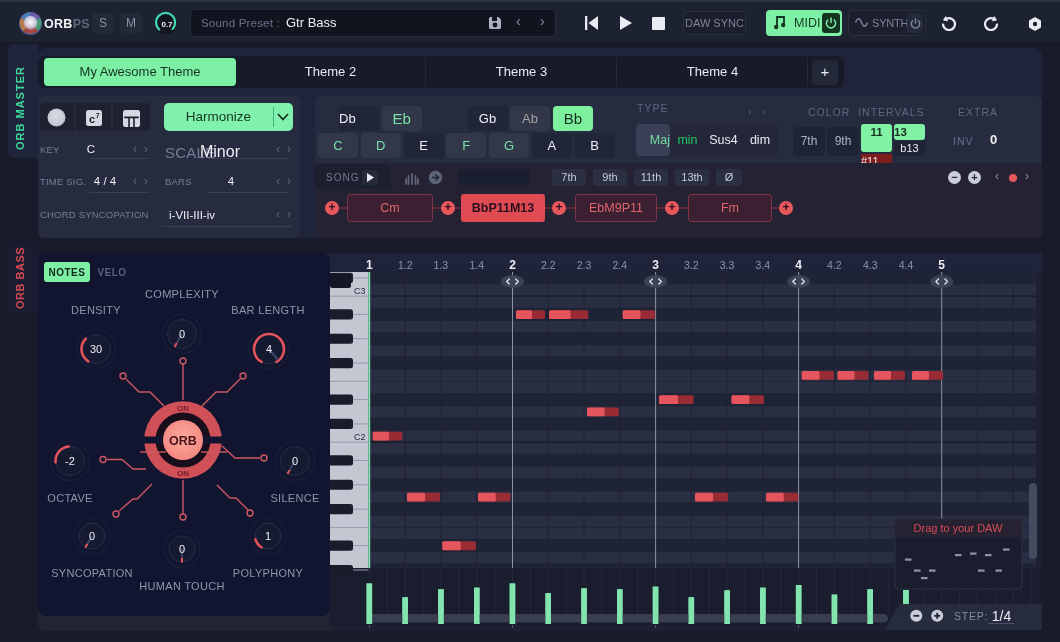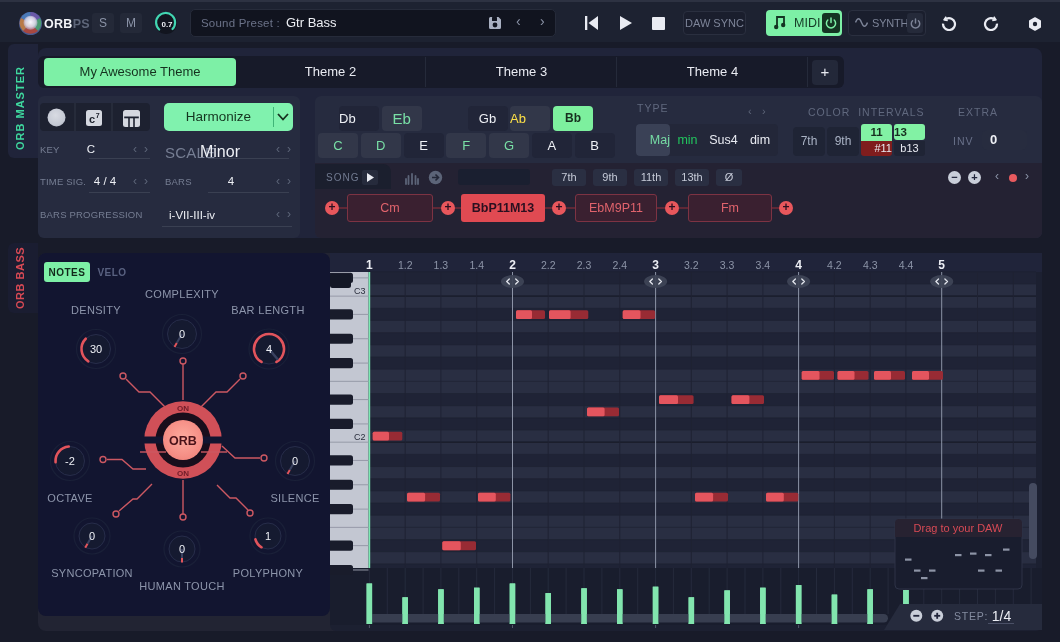--- a/index.html
+++ b/index.html
@@ -139,51 +139,51 @@
 <div class="abs" style="left:40px;top:176px;font-size:9.5px;color:#767e93;letter-spacing:0.2px">TIME SIG.</div>
 <div class="abs" style="left:55px;top:175px;width:100px;text-align:center;font-size:11.5px;color:#eef0f5">4 / 4</div>
 <div class="abs" style="left:133px;top:174px;font-size:12px;color:#5d6579">‹</div>
 <div class="abs" style="left:144px;top:174px;font-size:12px;color:#5d6579">›</div>
 <div class="abs" style="left:89px;top:192px;width:61px;height:1px;background:#3a4052"></div>
 <div class="abs" style="left:165px;top:176px;font-size:9.5px;color:#767e93;letter-spacing:0.2px">BARS</div>
 <div class="abs" style="left:181px;top:175px;width:100px;text-align:center;font-size:11.5px;color:#eef0f5">4</div>
 <div class="abs" style="left:276px;top:174px;font-size:12px;color:#5d6579">‹</div>
 <div class="abs" style="left:287px;top:174px;font-size:12px;color:#5d6579">›</div>
 <div class="abs" style="left:208px;top:192px;width:81px;height:1px;background:#3a4052"></div>
-<div class="abs" style="left:40px;top:209px;font-size:9.5px;color:#767e93;letter-spacing:0.2px">BARS PROGRESSION</div>
+<div class="abs" style="left:40px;top:209px;font-size:9.5px;color:#767e93;letter-spacing:0.2px">CHORD SYNCOPATION</div>
 <div class="abs" style="left:142px;top:209px;width:100px;text-align:center;font-size:11.5px;color:#eef0f5">i-VII-III-iv</div>
 <div class="abs" style="left:276px;top:207px;font-size:12px;color:#5d6579">‹</div>
 <div class="abs" style="left:287px;top:207px;font-size:12px;color:#5d6579">›</div>
 <div class="abs" style="left:162px;top:226px;width:130px;height:1px;background:#3a4052"></div>
 <div class="abs" style="left:315px;top:96px;width:727px;height:142px;background:#262b3f;border-radius:6px"></div>
 <div class="abs" style="left:339px;top:106px;width:40px;height:25px;background:#212538;border-radius:4px;line-height:25px;font-size:13px;color:#eef0f5">Db</div>
 <div class="abs" style="left:381.8px;top:106px;width:40px;height:25px;background:#323749;border-radius:4px;text-align:center;line-height:25px;font-size:15px;color:#79e0a6">Eb</div>
 <div class="abs" style="left:467.5px;top:106px;width:40px;height:25px;background:#212538;border-radius:4px;text-align:center;line-height:25px;font-size:13px;color:#eef0f5">Gb</div>
-<div class="abs" style="left:510px;top:106px;width:40px;height:25px;background:#323749;border-radius:4px;line-height:25px;font-size:13px;color:#fde047">Ab</div>
-<div class="abs" style="left:553px;top:106px;width:40px;height:25px;background:#7df09e;border-radius:4px;text-align:center;line-height:25px;font-size:12px;font-weight:bold;color:#17301f">Bb</div>
+<div class="abs" style="left:510px;top:106px;width:40px;height:25px;background:#323749;border-radius:4px;text-align:center;line-height:25px;font-size:13px;color:#a3a3a3">Ab</div>
+<div class="abs" style="left:553px;top:106px;width:40px;height:25px;background:#7df09e;border-radius:4px;text-align:center;line-height:25px;font-size:15px;font-weight:normal;color:#17301f">Bb</div>
 <div class="abs" style="left:318px;top:133px;width:40px;height:25px;background:#323749;border-radius:4px;text-align:center;line-height:25px;font-size:13px;color:#79e0a6">C</div>
 <div class="abs" style="left:360.8px;top:133px;width:40px;height:25px;background:#323749;border-radius:4px;text-align:center;line-height:25px;font-size:13px;color:#79e0a6">D</div>
 <div class="abs" style="left:403.5px;top:133px;width:40px;height:25px;background:#212538;border-radius:4px;text-align:center;line-height:25px;font-size:13px;color:#eef0f5">E</div>
 <div class="abs" style="left:446.3px;top:133px;width:40px;height:25px;background:#323749;border-radius:4px;text-align:center;line-height:25px;font-size:13px;color:#79e0a6">F</div>
 <div class="abs" style="left:489px;top:133px;width:40px;height:25px;background:#323749;border-radius:4px;text-align:center;line-height:25px;font-size:13px;color:#79e0a6">G</div>
 <div class="abs" style="left:531.8px;top:133px;width:40px;height:25px;background:#212538;border-radius:4px;text-align:center;line-height:25px;font-size:13px;color:#eef0f5">A</div>
 <div class="abs" style="left:574.5px;top:133px;width:40px;height:25px;background:#212538;border-radius:4px;text-align:center;line-height:25px;font-size:13px;color:#eef0f5">B</div>
 <div class="abs" style="left:637px;top:102px;font-size:10.5px;color:#60687e;letter-spacing:1px">TYPE</div>
 <div class="abs" style="left:748px;top:105px;font-size:11px;color:#5d6579">‹</div>
 <div class="abs" style="left:762px;top:105px;font-size:11px;color:#5d6579">›</div>
 <div class="abs" style="left:636px;top:124px;width:142px;height:32px;background:#232739;border-radius:4px"></div>
 <div class="abs" style="left:636px;top:124px;width:34px;height:32px;background:#3a4156;border-radius:4px;text-align:right;line-height:32px;font-size:12.5px;color:#76dca4">Maj</div>
 <div class="abs" style="left:672px;top:124px;width:31px;height:32px;text-align:center;line-height:32px;font-size:12.5px;color:#22c55e">min</div>
 <div class="abs" style="left:705px;top:124px;width:37px;height:32px;text-align:center;line-height:32px;font-size:12.5px;color:#e9ebf2">Sus4</div>
 <div class="abs" style="left:744px;top:124px;width:32px;height:32px;text-align:center;line-height:32px;font-size:12.5px;color:#e9ebf2">dim</div>
 <div class="abs" style="left:808px;top:106px;font-size:10.5px;color:#60687e;letter-spacing:1px">COLOR&nbsp;&nbsp;INTERVALS</div>
 <div class="abs" style="left:793px;top:127px;width:32px;height:29px;background:#1f2435;border-radius:4px;text-align:center;line-height:29px;font-size:12px;color:#aab3c5">7th</div>
 <div class="abs" style="left:827px;top:127px;width:32px;height:29px;background:#1f2435;border-radius:4px;text-align:center;line-height:29px;font-size:12px;color:#aab3c5">9th</div>
 <div class="abs" style="left:861px;top:124px;width:31px;height:28px;background:#82f2a4;border-radius:3px;text-align:center;line-height:16px;font-size:11.5px;font-weight:bold;color:#17301f">11</div>
-<div class="abs" style="left:861px;top:141px;width:31px;height:15px;background:#7f1d1d;border-radius:0 0 3px 3px;text-align:right;line-height:15px;font-size:11px;color:#e9ebf2">#11</div>
+<div class="abs" style="left:861px;top:154px;width:31px;height:15px;background:#7f1d1d;border-radius:0 0 3px 3px;text-align:left;line-height:15px;font-size:11px;color:#e9ebf2">#11</div>
 <div class="abs" style="left:894px;top:124px;width:31px;height:16px;background:#82f2a4;border-radius:3px;line-height:16px;font-size:11.5px;font-weight:bold;color:#17301f">13</div>
 <div class="abs" style="left:894px;top:141px;width:31px;height:15px;background:#1f2435;border-radius:0 0 3px 3px;text-align:center;line-height:15px;font-size:11px;color:#e9ebf2">b13</div>
 <div class="abs" style="left:958px;top:106px;font-size:10.5px;color:#60687e;letter-spacing:1px">EXTRA</div>
 <div class="abs" style="left:953px;top:135px;font-size:10.5px;color:#69718a;letter-spacing:1px">INV</div>
 <div class="abs" style="left:982px;top:130px;width:45px;height:20px;background:#272c3f;border-radius:5px;padding-left:8px;line-height:20px;font-size:13px;font-weight:bold;color:#eef0f5">0</div>
 <div class="abs" style="left:315px;top:163px;width:727px;height:75px;background:#242233;border-radius:0 0 6px 6px"></div>
 <div class="abs" style="left:315px;top:164px;width:76px;height:25px;background:#1b1f2e;border-radius:0 8px 0 0"></div>
 <div class="abs" style="left:326px;top:172px;font-size:10px;color:#717a90;letter-spacing:1px">SONG</div>
 <div class="abs" style="left:362px;top:170px;width:16px;height:15px;background:#262b3c;border-radius:2px"></div>
 <svg class="abs" style="left:367px;top:173px" width="7" height="9" viewBox="0 0 7 9">

